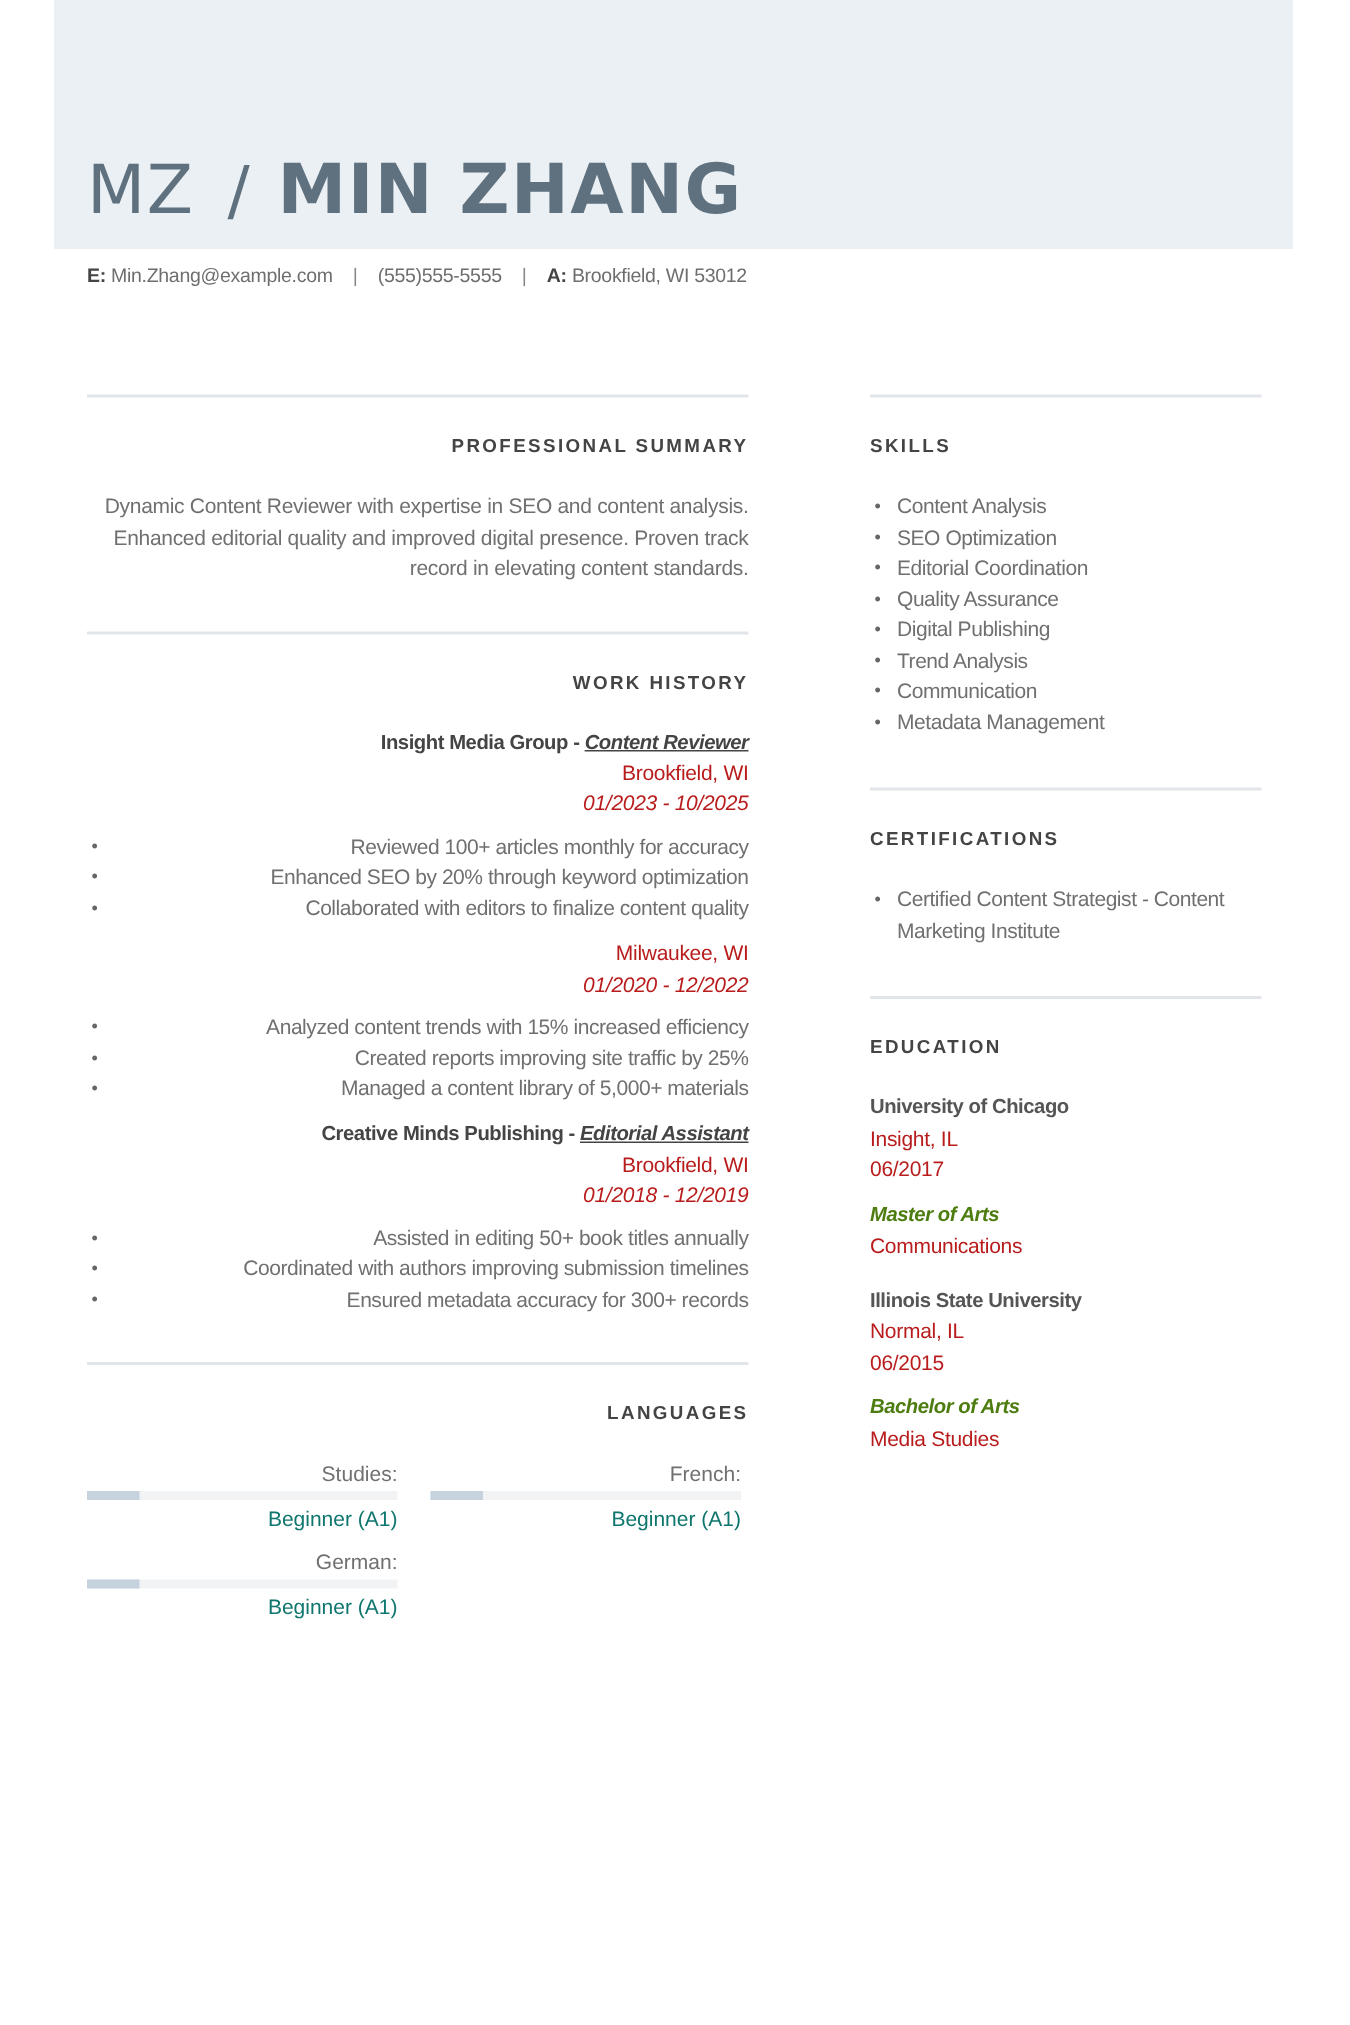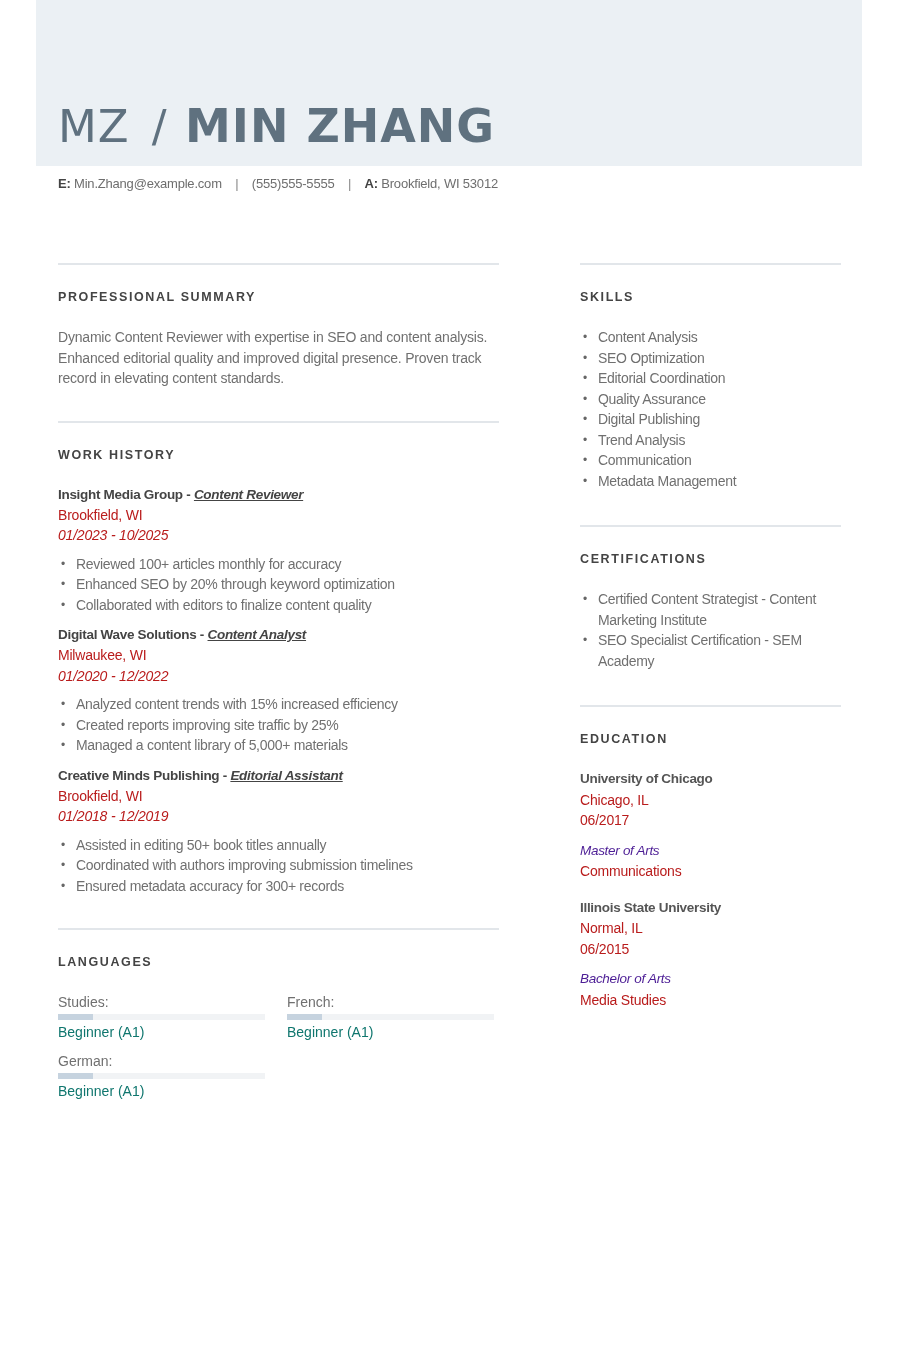--- a/index.html
+++ b/index.html
@@ -5,42 +5,42 @@
   html, body { margin:0; padding:0; background:#ffffff; }
   body { width:900px; height:1350px; position:relative; font-family:"Liberation Sans", sans-serif; color:#666; overflow:hidden; }
   .band { position:absolute; left:36px; top:0; width:826px; height:166px; background:#ebf0f4; }
   .name { position:absolute; left:58px; top:95px; font-size:50px; line-height:60px; color:#5f717f; letter-spacing:0.5px; white-space:nowrap; }
   .name .initials { font-weight:normal; font-family:"DejaVu Sans", sans-serif; font-size:45px; letter-spacing:1px;text-align:right; }
   .name .slash { margin:0 18px 0 22px; font-family:"DejaVu Sans", sans-serif; font-size:44px; }
   .name .full { font-weight:bold; font-family:"DejaVu Sans", sans-serif; font-size:46px; letter-spacing:1px; }
   .contact { position:absolute; left:58px; top:176px; font-size:13px; color:#6e6e6e; white-space:nowrap; letter-spacing:-0.2px; }
   .contact b { color:#444; }
   .contact .sep { margin:0 10px; color:#888; }
-  .col-left { position:absolute; left:58px; top:263px; width:441px; }
+  .col-left { position:absolute; left:58px; top:263px; width:441px;text-align:right; }
   .col-right { position:absolute; left:580px; top:263px; width:261px; }
   .section { border-top:2px solid #e2e6ea; padding-top:24px; }
   .sec-title { font-size:12.5px; font-weight:bold; letter-spacing:1.6px; color:#444; margin:0 0 22px 0; line-height:16px; }
   .para { font-size:14px; line-height:20.5px; color:#707070; letter-spacing:-0.2px; margin:0; }
   .job { margin-bottom:10px; }
   .job-head { font-size:13.5px; line-height:20px; color:#444; font-weight:bold; letter-spacing:-0.3px; }
   .job-head i { font-style:italic;text-decoration:underline; }
   .meta { font-size:14px; line-height:20.5px; color:#b91c1c; letter-spacing:-0.2px; }
   .meta.date { font-style:italic; }
   ul.b { list-style:none; margin:8px 0 0 0; padding:0; }
   ul.b li { position:relative; padding-left:18px; font-size:14px; line-height:20.5px; color:#707070; letter-spacing:-0.3px; }
   ul.b li:before { content:"\2022"; position:absolute; left:3px; top:0; color:#666; font-size:12px; }
   .lang-grid { display:flex; flex-wrap:wrap; column-gap:22px; }
   .lang { width:207px; margin-bottom:9px; }
   .lang .lname { font-size:14px; line-height:20px; color:#707070; }
   .lang .bar { position:relative; height:6px; background:#f1f3f5; margin:2px 0 2px 0; }
   .lang .fill { position:absolute; left:0; top:0; height:6px; background:#c6d3df; }
   .lang .level { font-size:14px; line-height:20px; color:#0f766e; }
   .edu-block { margin-bottom:10px; }
   .edu-school { font-size:13.5px; line-height:20.5px; color:#555; font-weight:bold; letter-spacing:-0.3px; }
-  .edu-degree { font-size:13.5px; line-height:20.5px; color:#4c1d95; font-weight:normal; font-style:italic; letter-spacing:-0.3px; }
+  .edu-degree { font-size:13.5px; line-height:20.5px; color:#4d7c0f; font-weight:bold; font-style:italic; letter-spacing:-0.3px; }
 </style>
 </head>
 <body>
 
 <div class="band"></div>
 <div class="name">
   <span class="initials">MZ</span><span class="slash">/</span><span class="full">MIN ZHANG</span>
 </div>
 
 <div class="contact">
@@ -67,21 +67,20 @@
       <div class="meta">Brookfield, WI</div>
       <div class="meta date">01/2023 - 10/2025</div>
       <ul class="b">
         <li>Reviewed 100+ articles monthly for accuracy</li>
         <li>Enhanced SEO by 20% through keyword optimization</li>
         <li>Collaborated with editors to finalize content quality</li>
       </ul>
     </div>
 
     <div class="job">
-      <div class="job-head"><span>Digital Wave Solutions</span> - <i>Content Analyst</i></div>
       <div class="meta">Milwaukee, WI</div>
       <div class="meta date">01/2020 - 12/2022</div>
       <ul class="b">
         <li>Analyzed content trends with 15% increased efficiency</li>
         <li>Created reports improving site traffic by 25%</li>
         <li>Managed a content library of 5,000+ materials</li>
       </ul>
     </div>
 
     <div class="job" style="margin-bottom:0;">
@@ -136,29 +135,28 @@
       <li>Trend Analysis</li>
       <li>Communication</li>
       <li>Metadata Management</li>
     </ul>
   </div>
 
   <div class="section" style="padding-bottom:34px;">
     <h2 class="sec-title">CERTIFICATIONS</h2>
     <ul class="b" style="margin-top:0;">
       <li>Certified Content Strategist - Content Marketing Institute</li>
-      <li>SEO Specialist Certification - SEM Academy</li>
     </ul>
   </div>
 
   <div class="section">
     <h2 class="sec-title">EDUCATION</h2>
     <div class="edu-block">
       <div class="edu-school">University of Chicago</div>
-      <div class="meta">Chicago, IL</div>
+      <div class="meta">Insight, IL</div>
       <div class="meta">06/2017</div>
     </div>
     <div class="edu-block" style="margin-bottom:16px;">
       <div class="edu-degree">Master of Arts</div>
       <div class="meta">Communications</div>
     </div>
     <div class="edu-block">
       <div class="edu-school">Illinois State University</div>
       <div class="meta">Normal, IL</div>
       <div class="meta">06/2015</div>

